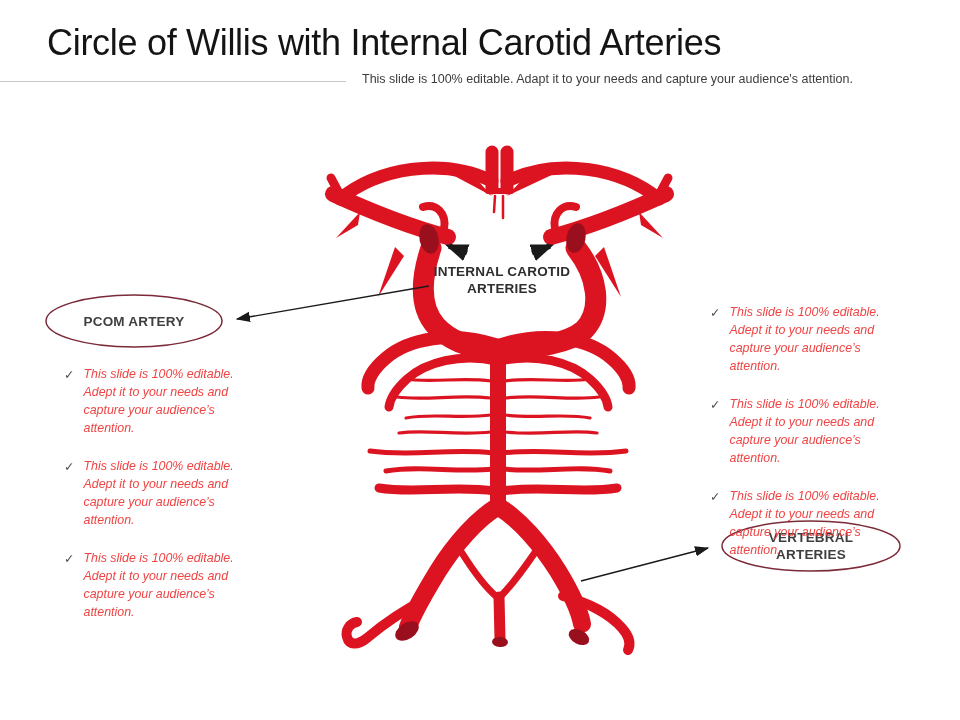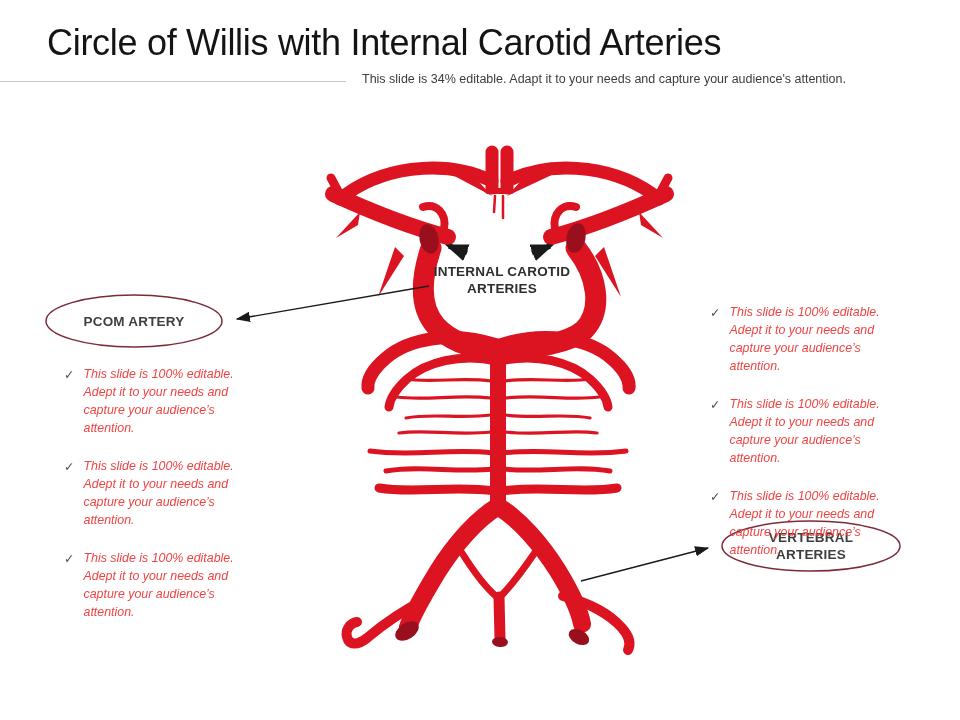--- a/index.html
+++ b/index.html
@@ -21,21 +21,21 @@
                fill:#3f3f3f; letter-spacing:0.2px; text-anchor:middle; }
   .svg-label-dark { fill:#2e2e2e; }
 </style>
 </head>
 <body>
 
 <div class="slide">
 
   <h1 class="title">Circle of Willis with Internal Carotid Arteries</h1>
   <div class="divider"></div>
-  <div class="subtitle">This slide is 34% editable. Adapt it to your needs and capture your audience's attention.</div>
+  <div class="subtitle">This slide is 100% editable. Adapt it to your needs and capture your audience's attention.</div>
 
   <svg class="diagram-svg" viewBox="0 0 960 720">
     <defs>
       <marker id="ah-small" markerWidth="12" markerHeight="9" refX="10" refY="4" orient="auto">
         <path d="M0,0 L11,4 L0,8 z" fill="#1a1a1a"></path>
       </marker>
       <marker id="ah-big" markerWidth="4.6" markerHeight="3.4" refX="3.4" refY="1.6" orient="auto">
         <path d="M0,0 L4.2,1.6 L0,3.2 z" fill="#1a1a1a"></path>
       </marker>
     </defs>

